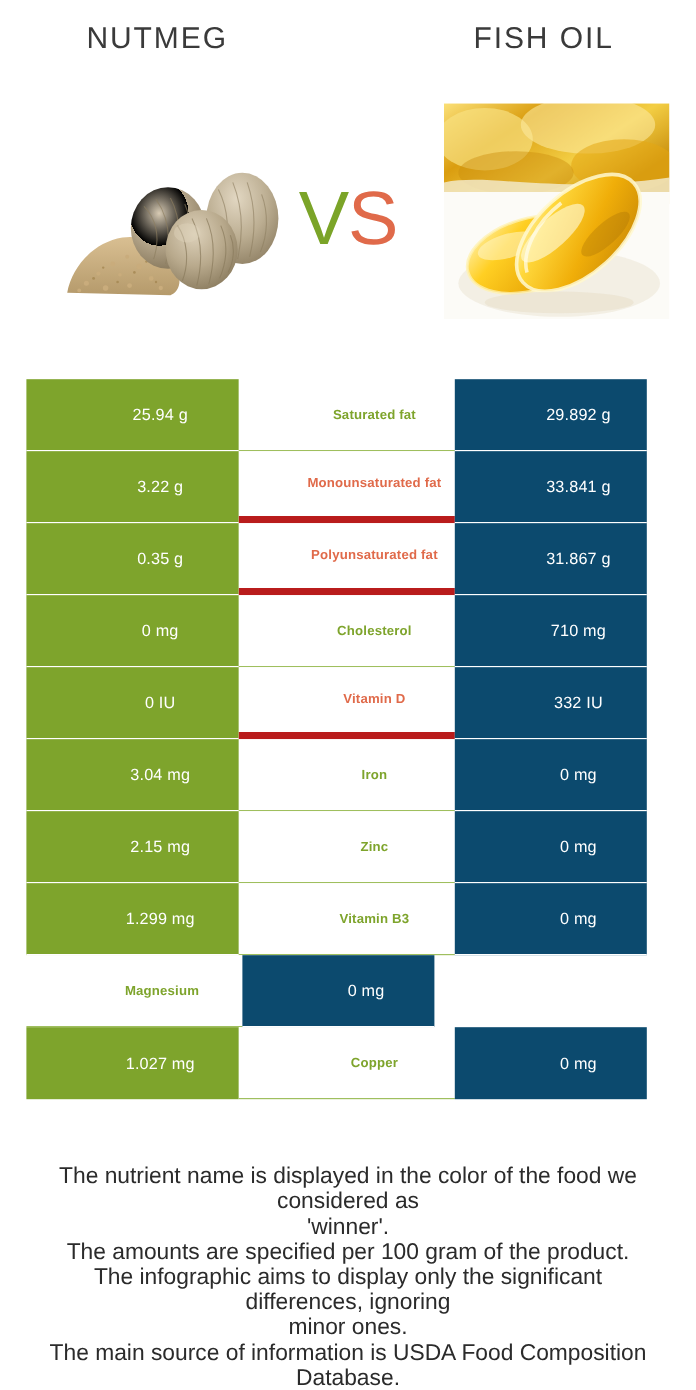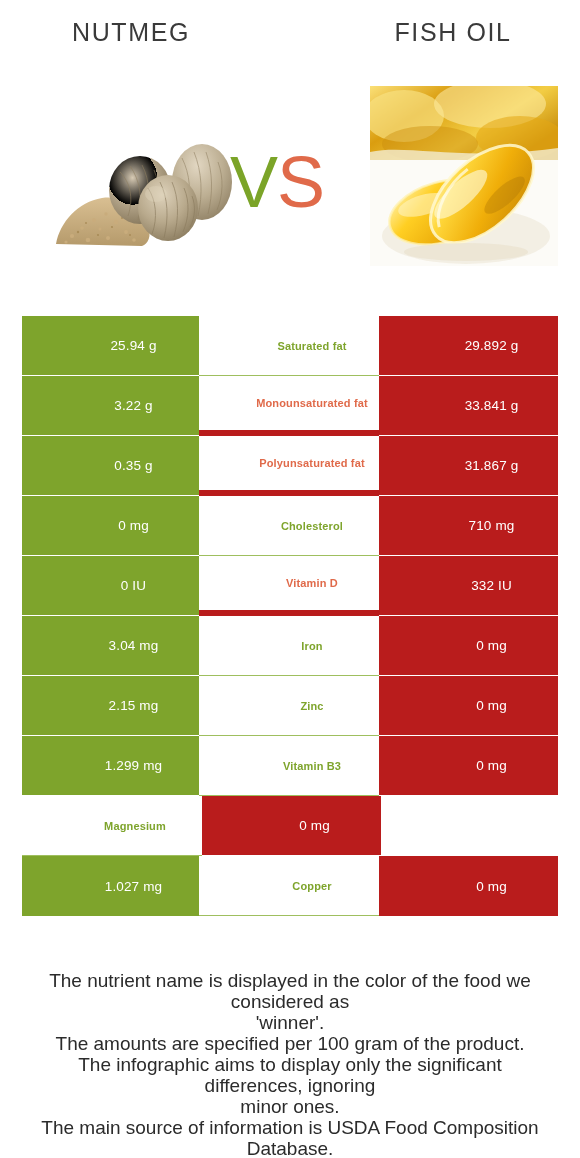--- a/index.html
+++ b/index.html
@@ -43,24 +43,25 @@
   .food-title.left  { left: 0;   width: 258px; }
   .food-title.right { left: 322px; width: 258px; }
 
   
   .vs-wrap {
     position: absolute;
     left: 228px;
     top: 143px;
     width: 120px;
     height: 78px;
-    font-size: 72px;
+    font-size: 63px;
     line-height: 78px;
     font-weight: 400;
     letter-spacing: -1px;
+    text-align: center;
     font-family: "Liberation Sans", sans-serif;
     z-index: 4;
   }
   .vs-v { color: #7ba428; }
   .vs-s { color: #e06a4a; }
 
   
   .nutmeg-art {
     position: absolute;
     left: 48px;
@@ -121,22 +122,22 @@
   .cell-mid {
     width: 180px;
     background: #ffffff;
     font-weight: 700;
     font-size: 11px;
   }
   .cell-mid.win-green { color: #7ea42c; border-bottom: 1px solid #9fbf5e; }
   .cell-mid.win-red   { color: #e06a4a; border-bottom: 6px solid #b91c1c; }
 
   .cell-right {
-    width: 179px;
-    background: #b91c1c;
+    width: 160px;
+    background: #0c4a6e;
     color: #ffffff;
     border-bottom: 1px solid #ffffff;
   }
 
   .row:last-child .cell-left,
   .row:last-child .cell-right { border-bottom: none; }
   .row:last-child .cell-mid   { border-bottom: 1px solid #9fbf5e; }
 
   
   .footer {

